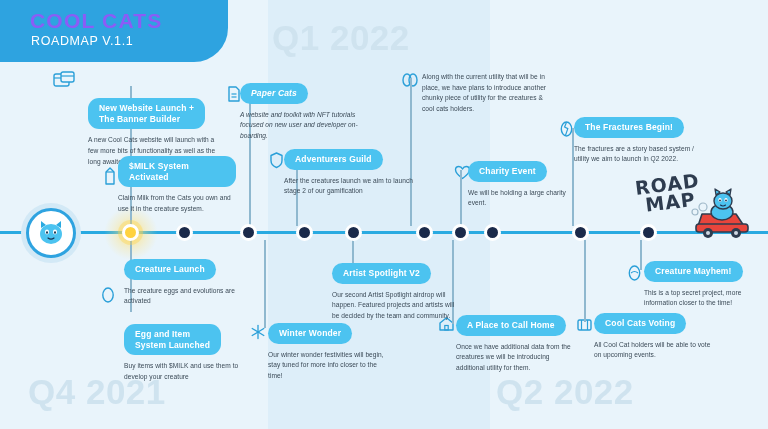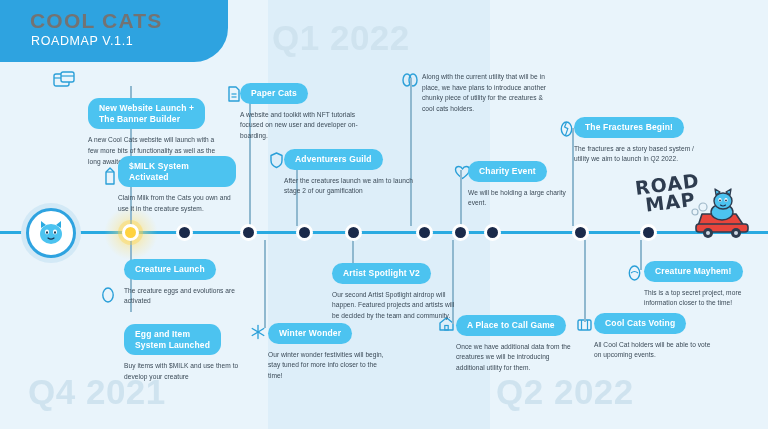--- a/index.html
+++ b/index.html
@@ -25,21 +25,21 @@
   
   .header-badge {
     position: absolute; left: 0; top: 0;
     width: 228px; height: 62px;
     background: #2ea3e0;
     border-bottom-right-radius: 34px;
     z-index: 6;
   }
   .header-title {
     position: absolute; left: 30px; top: 9px;
-    color: #737373; font-weight: bold; font-size: 21px;
+    color: #8b5cf6; font-weight: bold; font-size: 21px;
     letter-spacing: 1.2px;
     z-index: 7;
   }
   .header-sub {
     position: absolute; left: 31px; top: 34px;
     color: #ffffff; font-weight: normal; font-size: 12.5px;
     letter-spacing: 0.6px;
     z-index: 7;
   }
 
@@ -244,21 +244,21 @@
       <ellipse cx="7" cy="10" rx="5.2" ry="7" fill="none" stroke="#2a9fd8" stroke-width="1.4"></ellipse>
     </svg>
   </div>
 
   <div class="item" style="left:124px; top:324px; width:122px;">
     <span class="pill">Egg and Item
 System Launched</span>
     <div class="desc">Buy items with $MILK and use them to develop your creature</div>
   </div>
 
-  <div class="item" style="left:240px; top:82px; width:118px;">
+  <div class="item" style="left:240px; top:82px; width:118px;font-style:italic;">
     <span class="pill">Paper Cats</span>
     <div class="desc">A website and toolkit with NFT tutorials focused on new user and developer on-boarding.</div>
   </div>
   <div class="icon-box" style="left:222px; top:82px;">
     <svg width="16" height="18" viewBox="0 0 16 18">
       <path d="M3 2 L10 2 L13 5 L13 16 L3 16 Z" fill="none" stroke="#2a9fd8" stroke-width="1.4" stroke-linejoin="round"></path>
       <line x1="5.5" y1="9" x2="10.5" y2="9" stroke="#2a9fd8" stroke-width="1.2"></line>
       <line x1="5.5" y1="12" x2="10.5" y2="12" stroke="#2a9fd8" stroke-width="1.2"></line>
     </svg>
   </div>
@@ -306,21 +306,21 @@
     <span class="pill">Charity Event</span>
     <div class="desc">We will be holding a large charity event.</div>
   </div>
   <div class="icon-box" style="left:450px; top:160px;">
     <svg width="17" height="15" viewBox="0 0 17 15">
       <path d="M8.5 13.5 C3 9.5 1.5 7 1.5 4.8 C1.5 2.8 3 1.5 4.8 1.5 C6.2 1.5 7.8 2.5 8.5 4 C9.2 2.5 10.8 1.5 12.2 1.5 C14 1.5 15.5 2.8 15.5 4.8 C15.5 7 14 9.5 8.5 13.5 Z" fill="none" stroke="#2a9fd8" stroke-width="1.4" stroke-linejoin="round"></path>
     </svg>
   </div>
 
   <div class="item" style="left:456px; top:314px; width:120px;">
-    <span class="pill">A Place to Call Game</span>
+    <span class="pill">A Place to Call Home</span>
     <div class="desc">Once we have additional data from the creatures we will be introducing additional utility for them.</div>
   </div>
   <div class="icon-box" style="left:434px; top:312px;">
     <svg width="17" height="16" viewBox="0 0 17 16">
       <path d="M2 7 L8.5 1.8 L15 7 L15 14 L2 14 Z" fill="none" stroke="#2a9fd8" stroke-width="1.4" stroke-linejoin="round"></path>
       <rect x="6.8" y="9.5" width="3.4" height="4.5" fill="none" stroke="#2a9fd8" stroke-width="1.2"></rect>
     </svg>
   </div>
 
   <div class="item" style="left:574px; top:116px; width:122px;">

